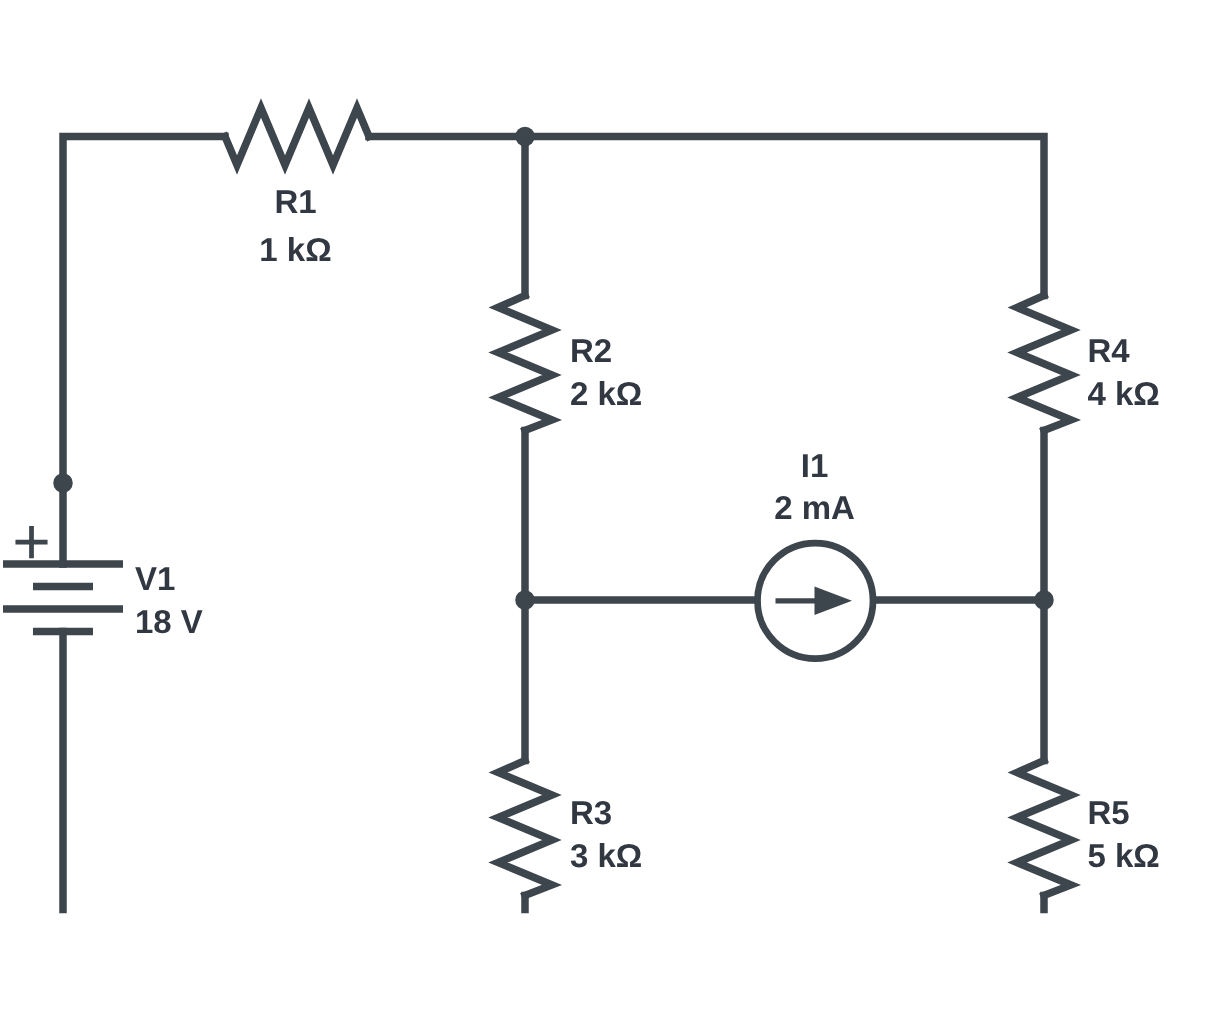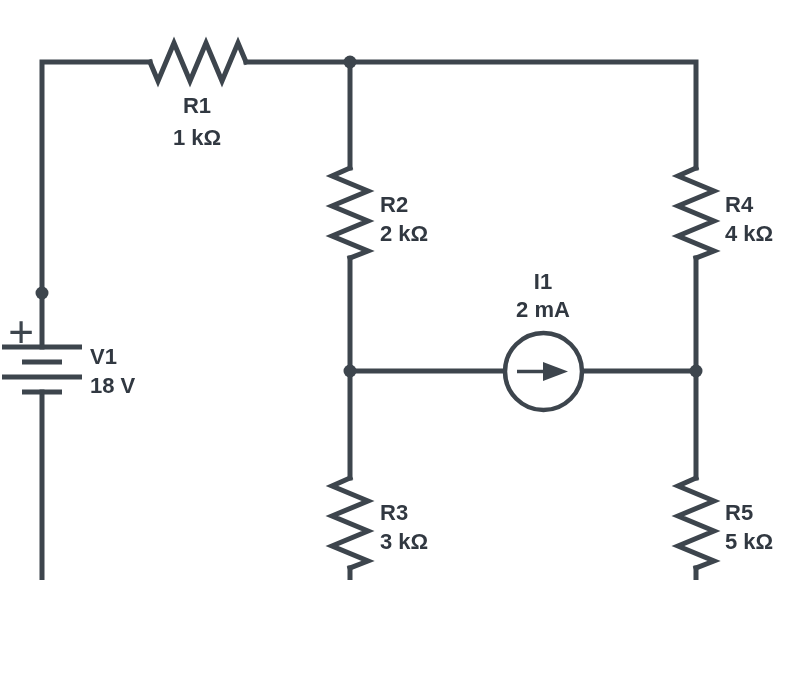--- a/index.html
+++ b/index.html
@@ -13,20 +13,21 @@
     padding: 0;
     background: var(--bg-color);
   }
   .canvas {
     position: relative;
     width: 806px;
     height: 580px;
     background: var(--bg-color);
     font-family: "Liberation Sans", sans-serif;
     overflow: hidden;
+    margin-top: 29px;
   }
   svg { display: block; }
   .wire {
     stroke: var(--wire-color);
     stroke-width: 5;
     fill: none;
     stroke-linecap: square;
     stroke-linejoin: miter;
   }
   .plate {

